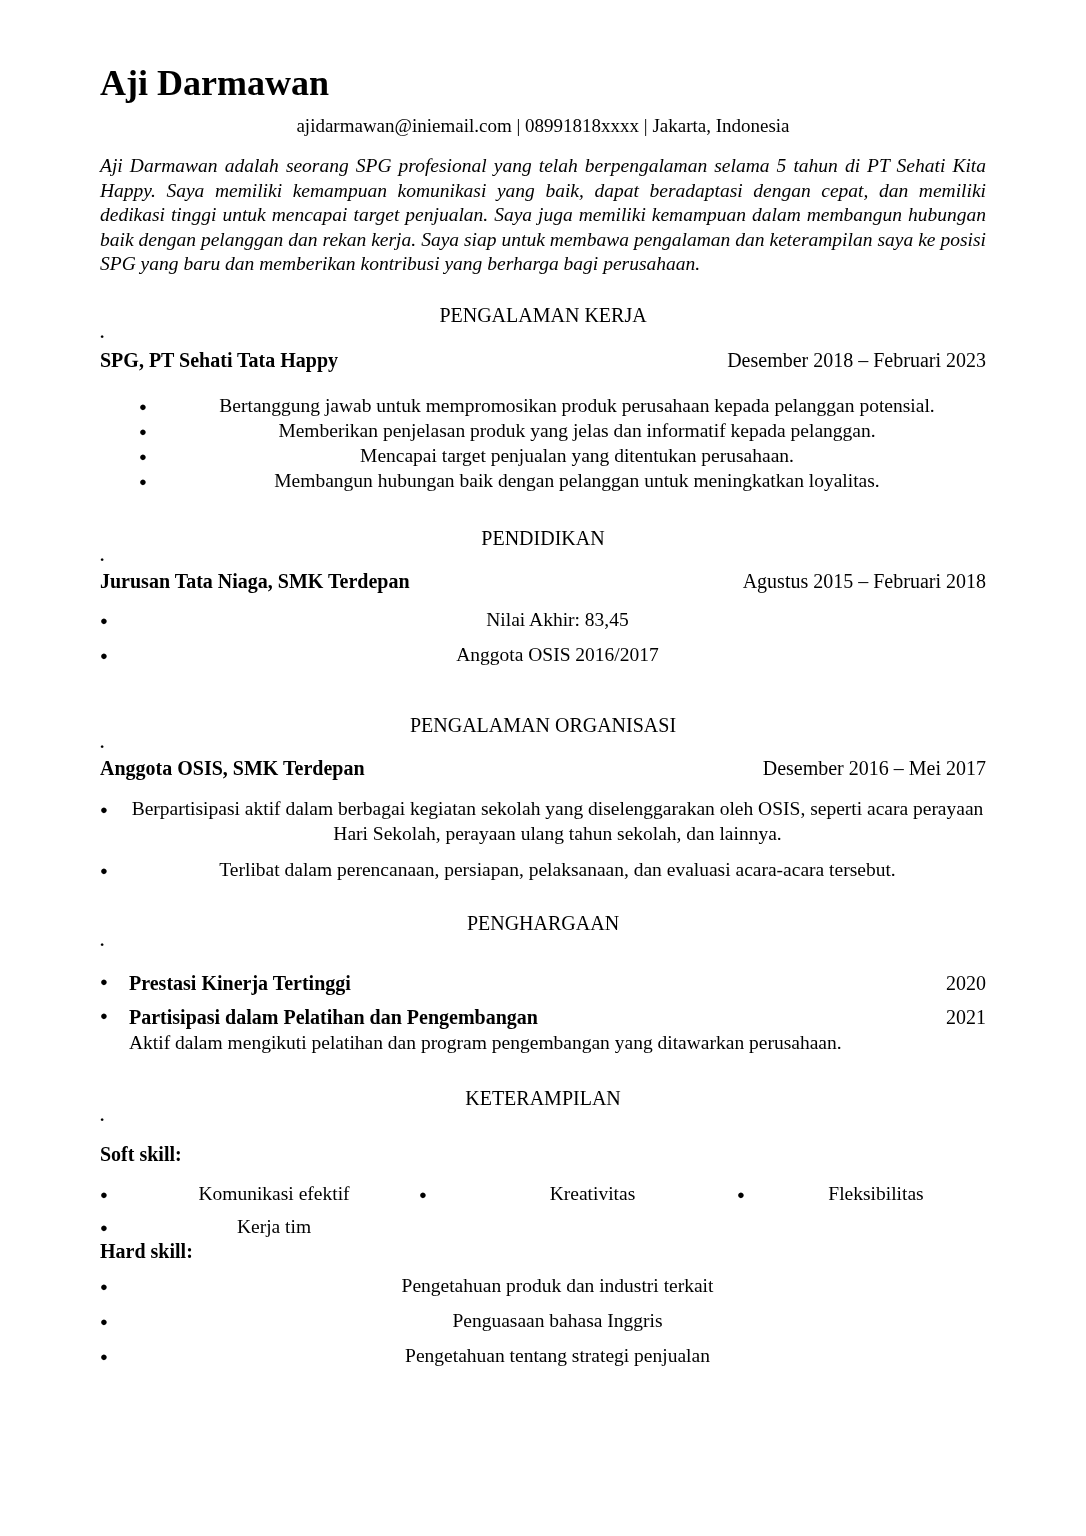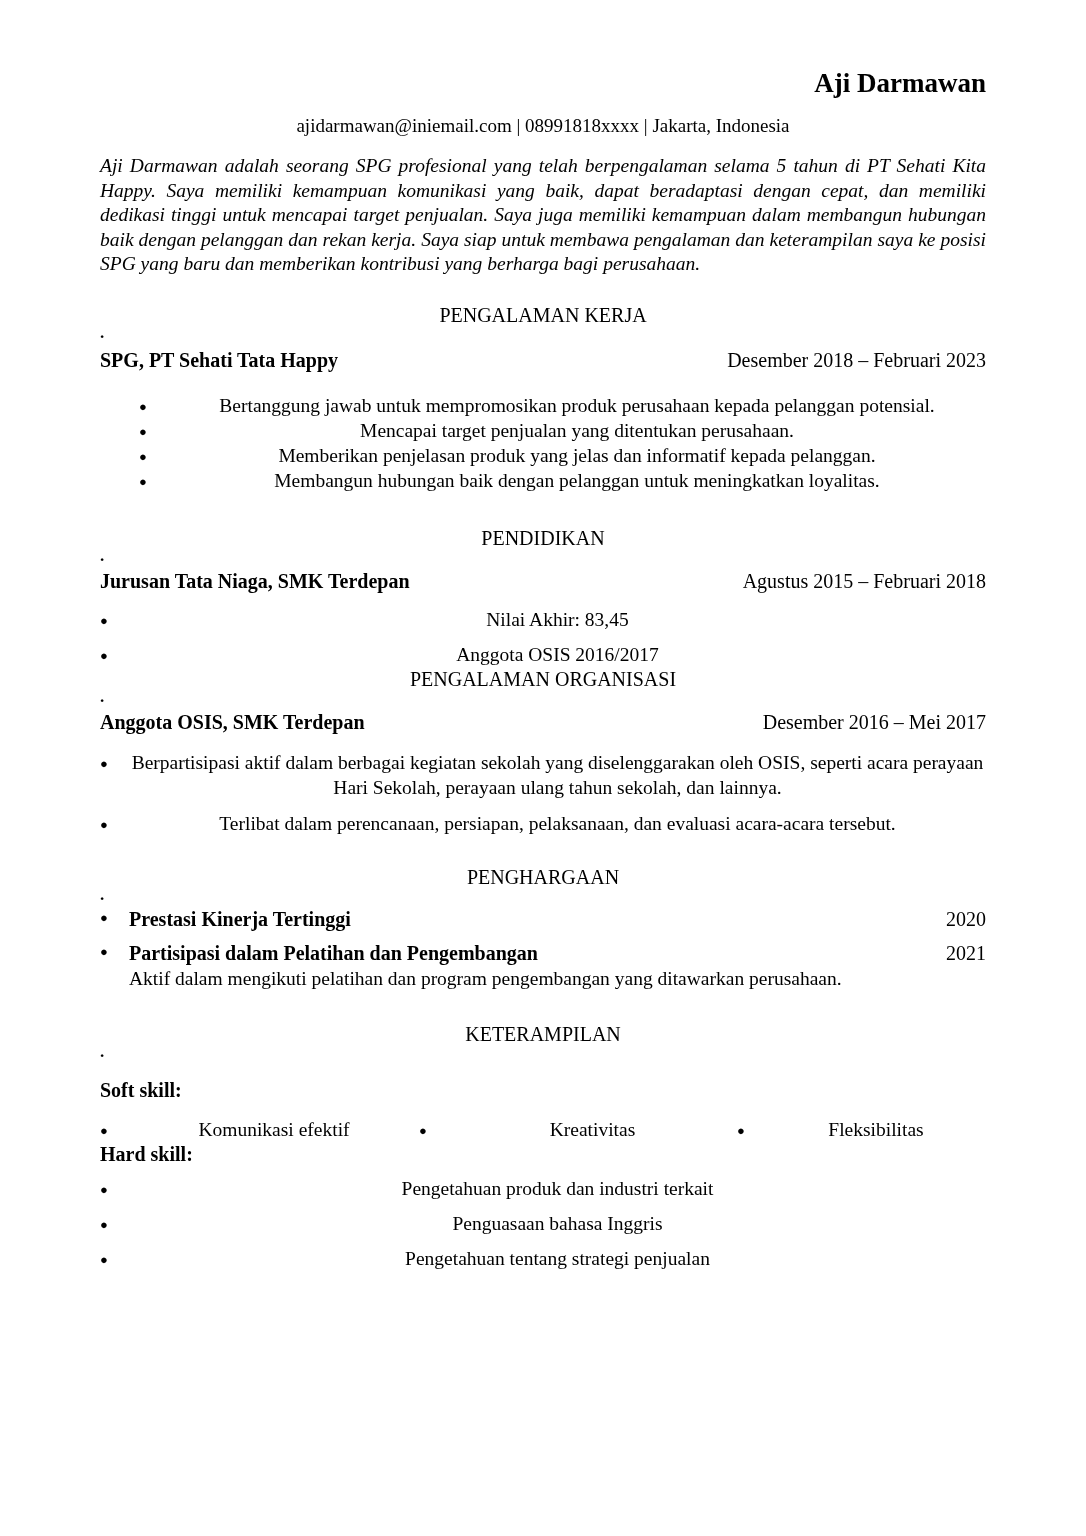--- a/index.html
+++ b/index.html
@@ -12,23 +12,23 @@
     overflow: hidden;
   }
   .page {
     width: 1086px;
     height: 1536px;
     padding: 68px 100px 0 100px;
     background: #ffffff;
   }
   
   .name {
-    font-size: 27px;
+    font-size: 36px;
     font-weight: bold;
-    text-align: right;
+    text-align: left;
     line-height: 30px;
   }
   .contact {
     font-size: 19px;
     text-align: center;
     margin-top: 17px;
     line-height: 22px;
   }
   
   .summary {
@@ -46,21 +46,21 @@
     text-align: center;
   }
   .section-dot {
     font-size: 17px;
     font-weight: bold;
     line-height: 11px;
     height: 13px;
   }
   .sec-experience   { margin-top: 26px; }
   .sec-education    { margin-top: 33px; }
-  .sec-organization { }
+  .sec-organization { margin-top: 46px; }
   .sec-awards       { margin-top: 29px; }
   .sec-skills       { margin-top: 31px; }
 
   .entry-row {
     display: flex;
     justify-content: space-between;
     align-items: baseline;
     margin-top: 8px;
     font-size: 20px;
     line-height: 24px;
@@ -93,21 +93,21 @@
 
   
   .award-item { position: relative; padding-left: 29px; }
   .award-item::before {
     content: "\25CF";
     position: absolute;
     left: 0;
     top: 3px;
     font-size: 13px;
   }
-  .awards-list { margin-top: 5px; }
+  .awards-list { margin-top: 23px; }
   .award-item + .award-item { margin-top: 9px; }
   .award-head {
     display: flex;
     justify-content: space-between;
     align-items: baseline;
     font-size: 20px;
     line-height: 25px;
   }
   .award-title { font-weight: bold; }
   .award-year { font-weight: normal; }
@@ -146,22 +146,22 @@
 
   <section class="sec-experience">
     <h2 class="section-heading">PENGALAMAN KERJA</h2>
     <div class="section-dot">.</div>
     <div class="entry-row">
       <span class="entry-title">SPG, PT Sehati Tata Happy</span>
       <span class="entry-date">Desember 2018 – Februari 2023</span>
     </div>
     <ul class="list-indented">
       <li>Bertanggung jawab untuk mempromosikan produk perusahaan kepada pelanggan potensial.</li>
+      <li>Memberikan penjelasan produk yang jelas dan informatif kepada pelanggan.</li>
       <li>Mencapai target penjualan yang ditentukan perusahaan.</li>
-      <li>Memberikan penjelasan produk yang jelas dan informatif kepada pelanggan.</li>
       <li>Membangun hubungan baik dengan pelanggan untuk meningkatkan loyalitas.</li>
     </ul>
   </section>
 
   <section class="sec-education">
     <h2 class="section-heading">PENDIDIKAN</h2>
     <div class="section-dot">.</div>
     <div class="entry-row" style="margin-top:6px;">
       <span class="entry-title">Jurusan Tata Niaga, SMK Terdepan</span>
       <span class="entry-date">Agustus 2015 – Februari 2018</span>
@@ -206,20 +206,21 @@
   </section>
 
   <section class="sec-skills">
     <h2 class="section-heading">KETERAMPILAN</h2>
     <div class="section-dot">.</div>
     <div class="skill-label soft-label">Soft skill:</div>
     <ul class="skills-grid">
       <li>Komunikasi efektif</li>
       <li>Kreativitas</li>
       <li>Fleksibilitas</li>
+      <li>Kerja tim</li>
     </ul>
     <div class="skill-label hard-label">Hard skill:</div>
     <ul class="list-flush list-hard">
       <li>Pengetahuan produk dan industri terkait</li>
       <li>Penguasaan bahasa Inggris</li>
       <li>Pengetahuan tentang strategi penjualan</li>
     </ul>
   </section>
 
 </div>

